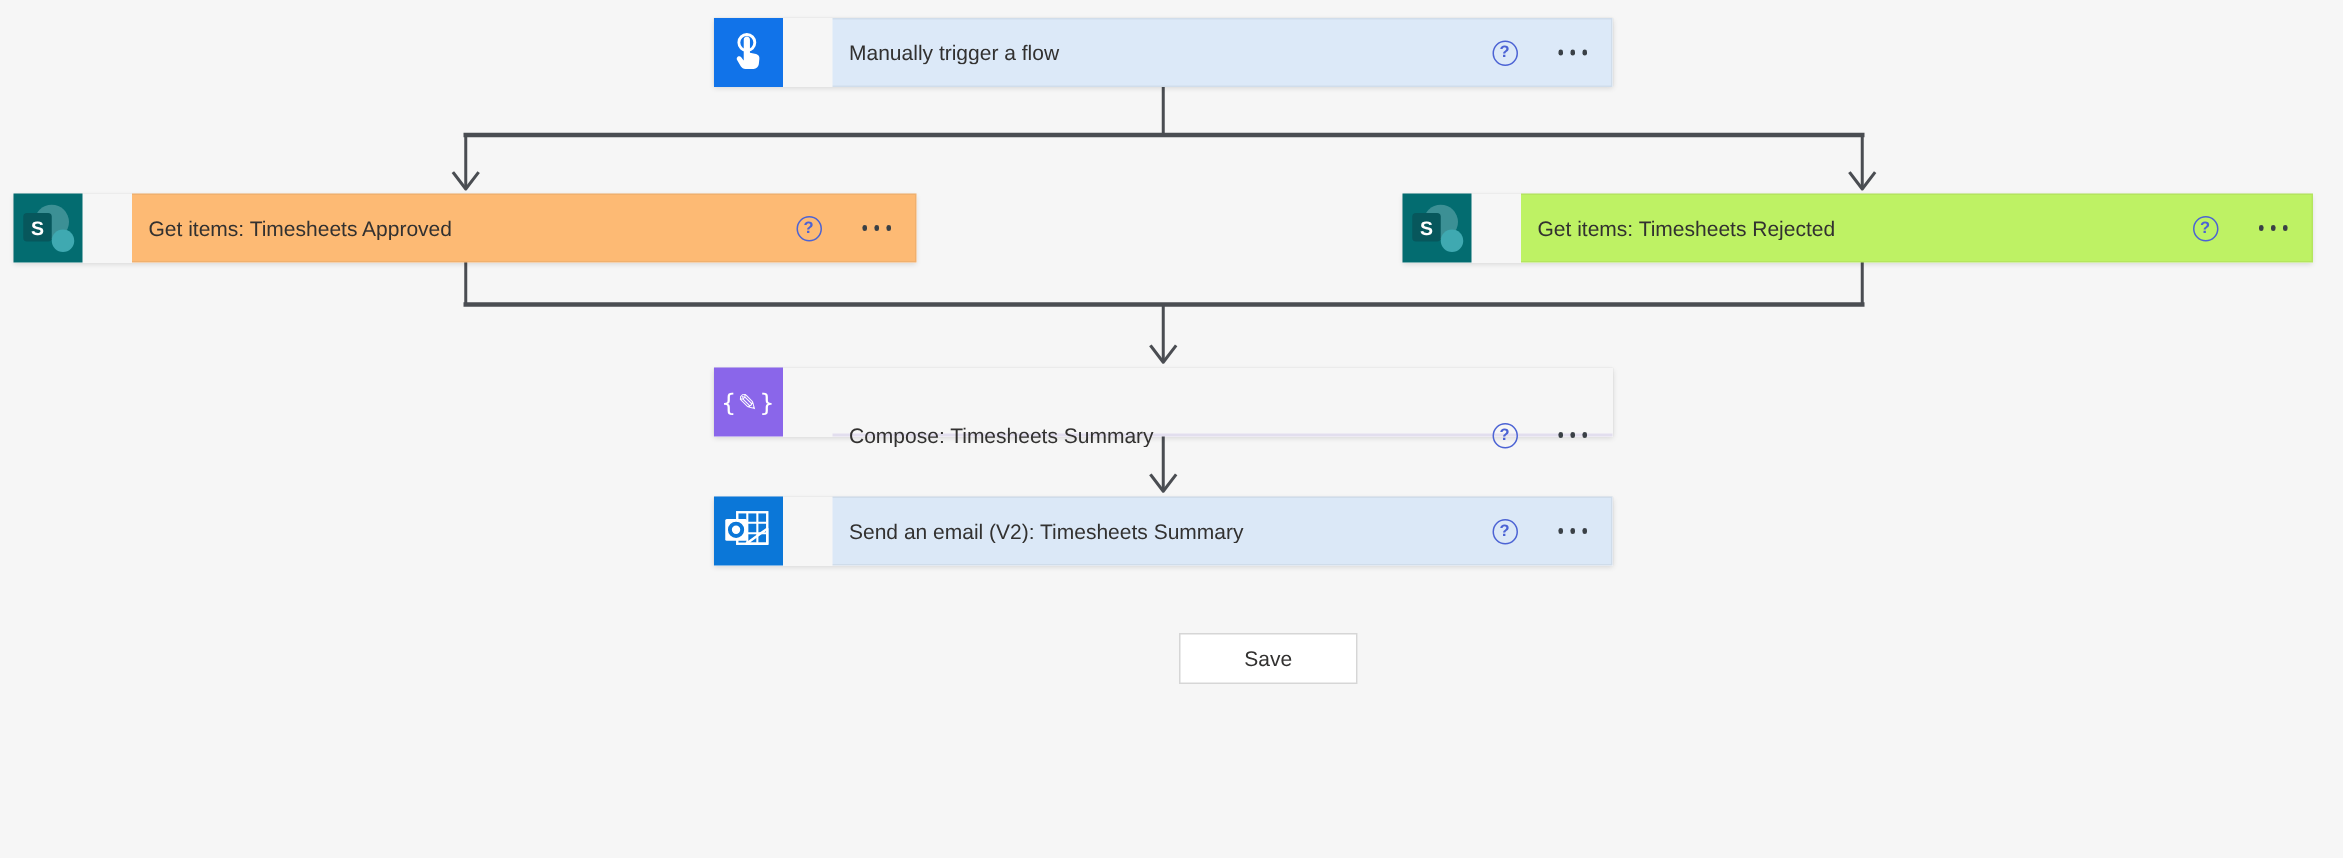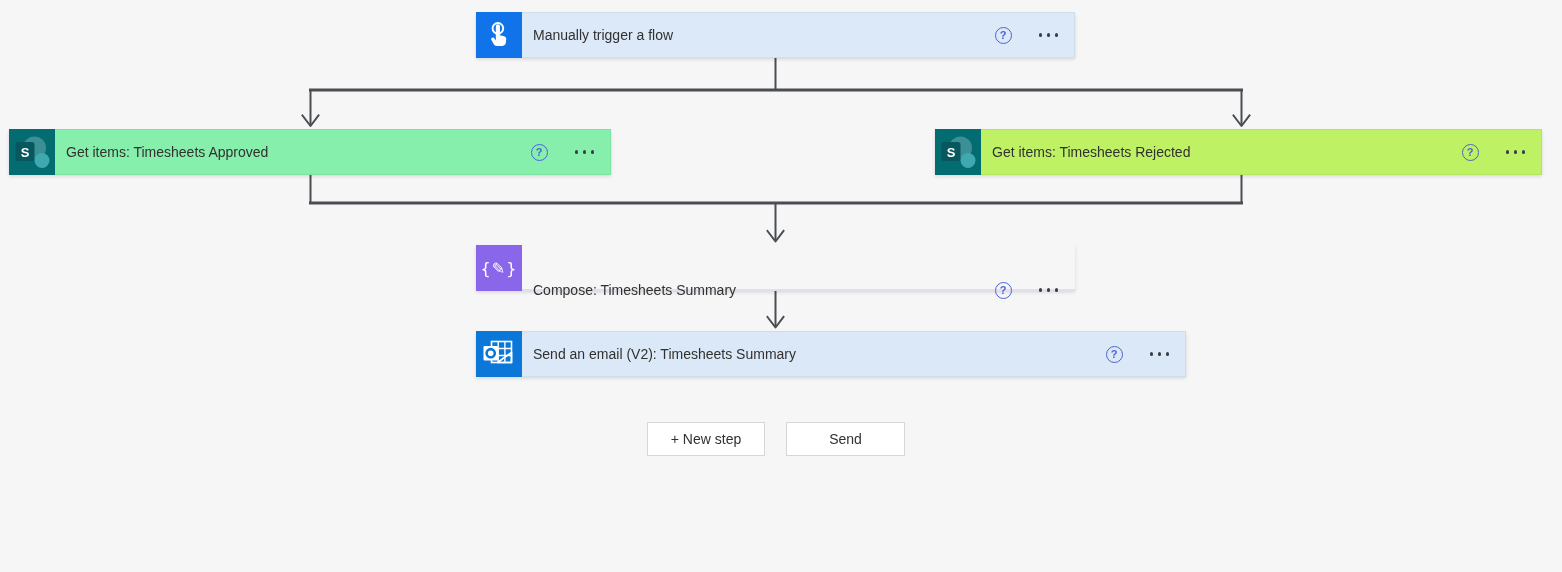--- a/index.html
+++ b/index.html
@@ -4,40 +4,41 @@
 <style>
   html,body{margin:0;padding:0;}
   body{font-family:"Liberation Sans", sans-serif; color:#323130;}
   .canvas{position:relative;width:1562px;height:572px;overflow:hidden;}
   .connectors{position:absolute;left:0;top:0;pointer-events:none;}
 
   
   .card{
     position:absolute;height:46px;display:flex;cursor:pointer;
     box-shadow:0 1.6px 3.6px rgba(0,0,0,.13), 0 .3px .9px rgba(0,0,0,.11);
+    gap:33px;
   }
   .tile{width:46px;height:46px;flex:none;display:flex;align-items:center;justify-content:center;}
   .body{
     flex:1;display:flex;align-items:center;min-width:0;
     padding:0 14px 0 11px;border:1px solid rgba(0,0,0,.05);border-left:none;box-sizing:border-box;
   }
   .title{font-size:14px;white-space:nowrap;overflow:hidden;flex:1;}
   .help{
     width:17px;height:17px;flex:none;border:1.5px solid #4c63d4;color:#4c63d4;border-radius:50%;
     display:flex;align-items:center;justify-content:center;
     font-size:11px;font-weight:700;line-height:1;margin-right:25px;cursor:pointer;box-sizing:border-box;
   }
   .dots{display:flex;align-items:center;gap:4.5px;flex:none;cursor:pointer;padding:4px 2px;}
   .dots i{width:3.5px;height:3.5px;border-radius:50%;background:#3a4046;display:block;}
 
   .card-trigger{left:476px;top:12px;width:599px;}
   .card-sp-left{left:9px;top:129px;width:602px;}
   .card-sp-right{left:935px;top:129px;width:607px;}
   .card-compose{left:476px;top:245px;width:599px;}
-  .card-email{left:476px;top:331px;width:710px;}
+  .card-email{left:476px;top:331px;width:599px;}
 
   .compose-glyph{color:#fff;font-size:16px;font-weight:400;font-family:"DejaVu Sans", sans-serif;letter-spacing:1px;}
 
   
   .btn{
     position:absolute;height:34px;background:#ffffff;border:1px solid #d6d6d6;
     font-size:14px;color:#323130;display:flex;align-items:center;justify-content:center;
     box-sizing:border-box;cursor:pointer;font-family:"Liberation Sans", sans-serif;
   }
   .btn-newstep{left:647px;top:422px;width:118px;}
@@ -86,21 +87,21 @@
 
   <div class="card card-sp-left">
     <div class="tile" style="background: rgb(3, 108, 112);">
       <svg width="46" height="46" viewBox="0 0 46 46">
         <circle cx="25.5" cy="19" r="11.5" fill="#3c9095"></circle>
         <circle cx="33" cy="31.5" r="7.5" fill="#3fa9b1"></circle>
         <rect x="6.5" y="13" width="19" height="19" rx="2.5" fill="#07575c"></rect>
         <text x="16" y="23.2" text-anchor="middle" dominant-baseline="central" fill="#ffffff" font-size="13" font-weight="bold" font-family="Liberation Sans, sans-serif">S</text>
       </svg>
     </div>
-    <div class="body" style="background: #86efac;">
+    <div class="body" style="background: #fdba74;">
       <span class="title">Get items: Timesheets Approved</span>
       <span class="help">?</span>
       <span class="dots">
           <i></i>
           <i></i>
           <i></i>
         </span>
     </div>
   </div>
 
@@ -153,16 +154,15 @@
       <span class="title">Send an email (V2): Timesheets Summary</span>
       <span class="help">?</span>
       <span class="dots">
           <i></i>
           <i></i>
           <i></i>
         </span>
     </div>
   </div>
 
-  <button class="btn btn-newstep">+ New step</button>
-  <button class="btn btn-save">Send</button>
+  <button class="btn btn-save">Save</button>
 
 </div>
 
 </body></html>

